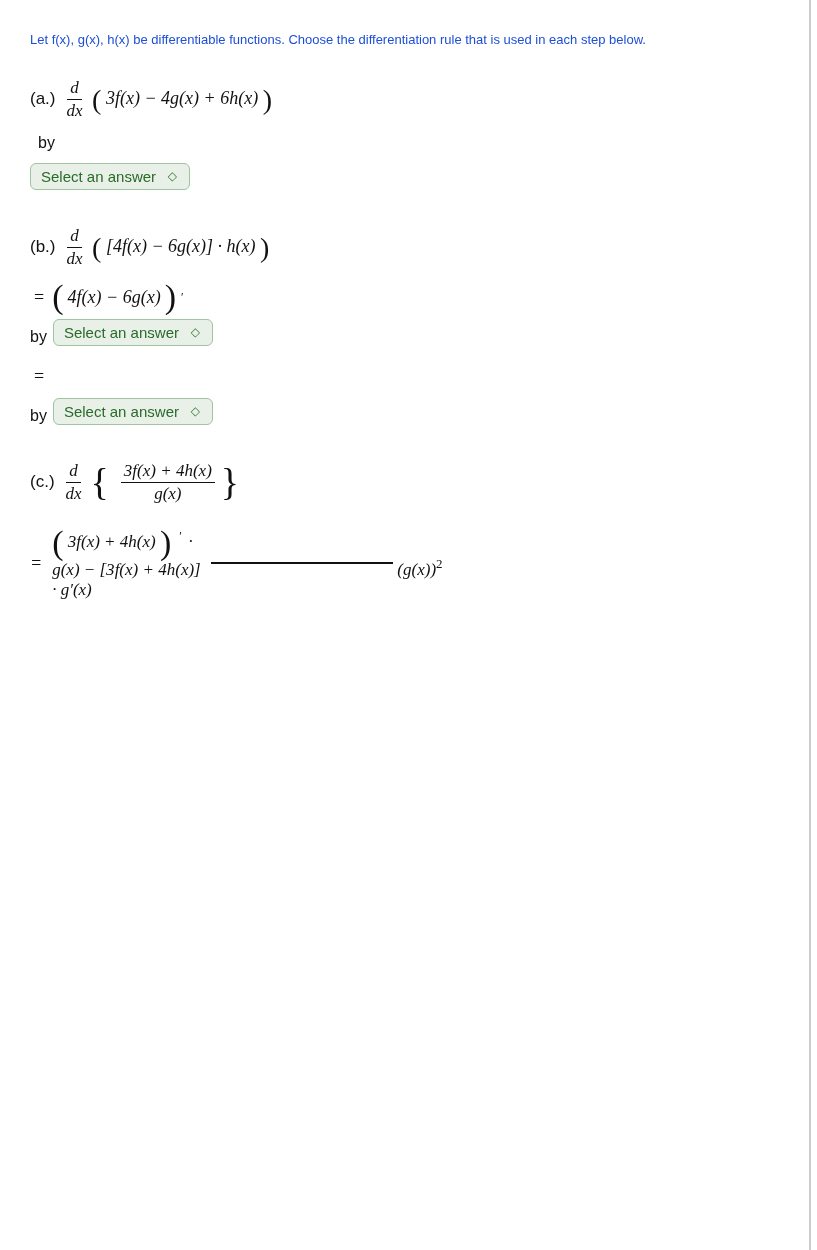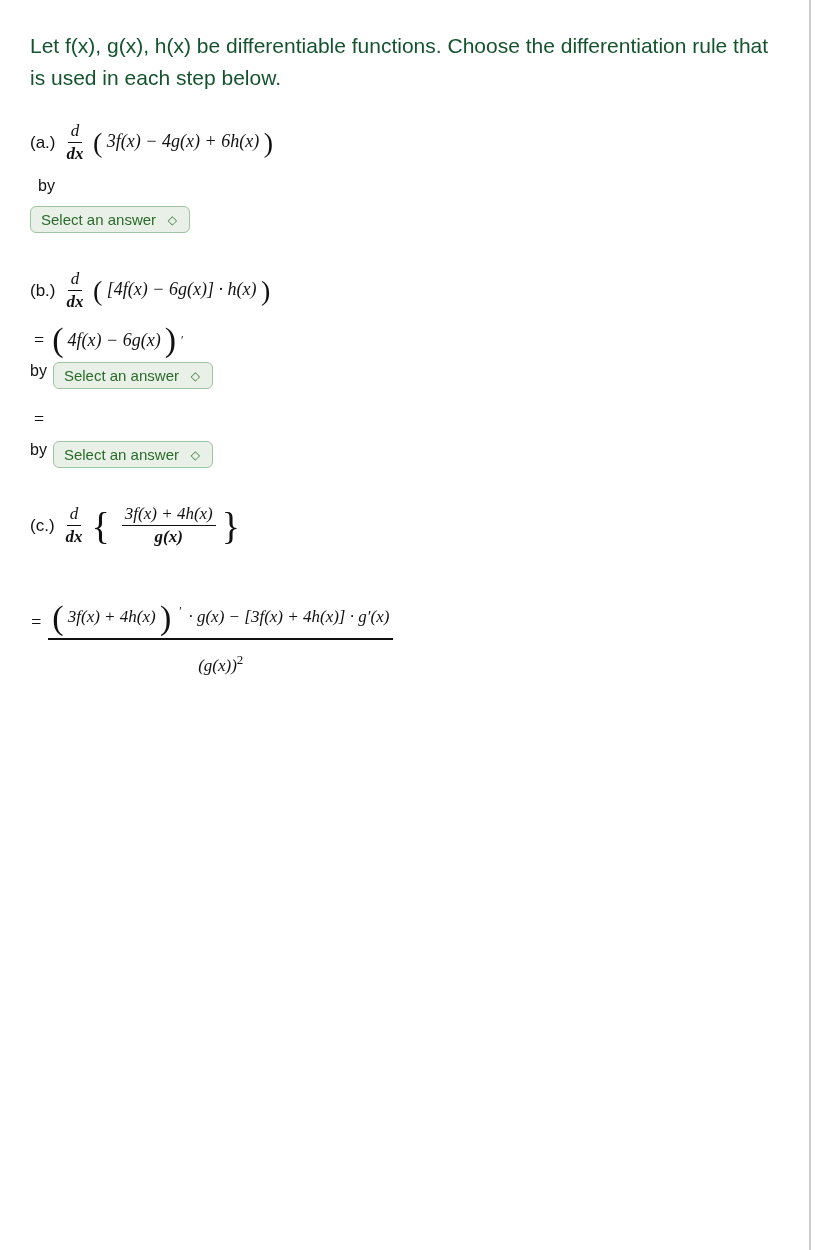--- a/index.html
+++ b/index.html
@@ -20,24 +20,24 @@
       content: '';
       position: absolute;
       top: 0; right: 6px;
       width: 2px;
       height: 100%;
       background: #ccc;
     }
 
     .intro {
       font-family: Arial, Helvetica, sans-serif;
-      font-size: 21px;
+      font-size: 13px;
       line-height: 1.5;
       margin-bottom: 28px;
-      color: #14532d;
+      color: #1d4ed8;
     }
 
     .section {
       margin-bottom: 36px;
     }
 
     .section-label {
       font-family: Arial, Helvetica, sans-serif;
       font-size: 17px;
       font-weight: normal;
@@ -55,36 +55,35 @@
 
     .frac .numer {
       border-bottom: 1.5px solid #111;
       padding: 0 3px 1px 3px;
       font-size: 17px;
     }
 
     .frac .denom {
       padding: 1px 3px 0 3px;
       font-size: 17px;
-      font-weight: bold;
     }
 
     .math-line {
       font-size: 19px;
       line-height: 2;
       display: flex;
       align-items: center;
       flex-wrap: wrap;
       gap: 4px;
       margin: 4px 0;
     }
 
     .by-line {
       display: flex;
-      align-items: flex-start;
+      align-items: flex-end;
       gap: 6px;
       margin: 4px 0 6px 0;
       font-family: Arial, Helvetica, sans-serif;
       font-size: 16px;
     }
 
     .select-answer {
       display: inline-flex;
       align-items: center;
       gap: 6px;
@@ -156,25 +155,23 @@
 
     .curly-brace {
       font-size: 38px;
       line-height: 1;
       vertical-align: middle;
       font-style: normal;
     }
 
     .long-fraction {
       display: inline-flex;
-      flex-direction: column;
       align-items: center;
       vertical-align: middle;
       font-style: italic;
-      margin-top: 32px;
     }
 
     .long-fraction .numer {
       padding: 2px 4px 3px 4px;
       font-size: 17px;
     }
 
     .long-fraction .fr-line {
       width: 100%;
       height: 1.5px;

